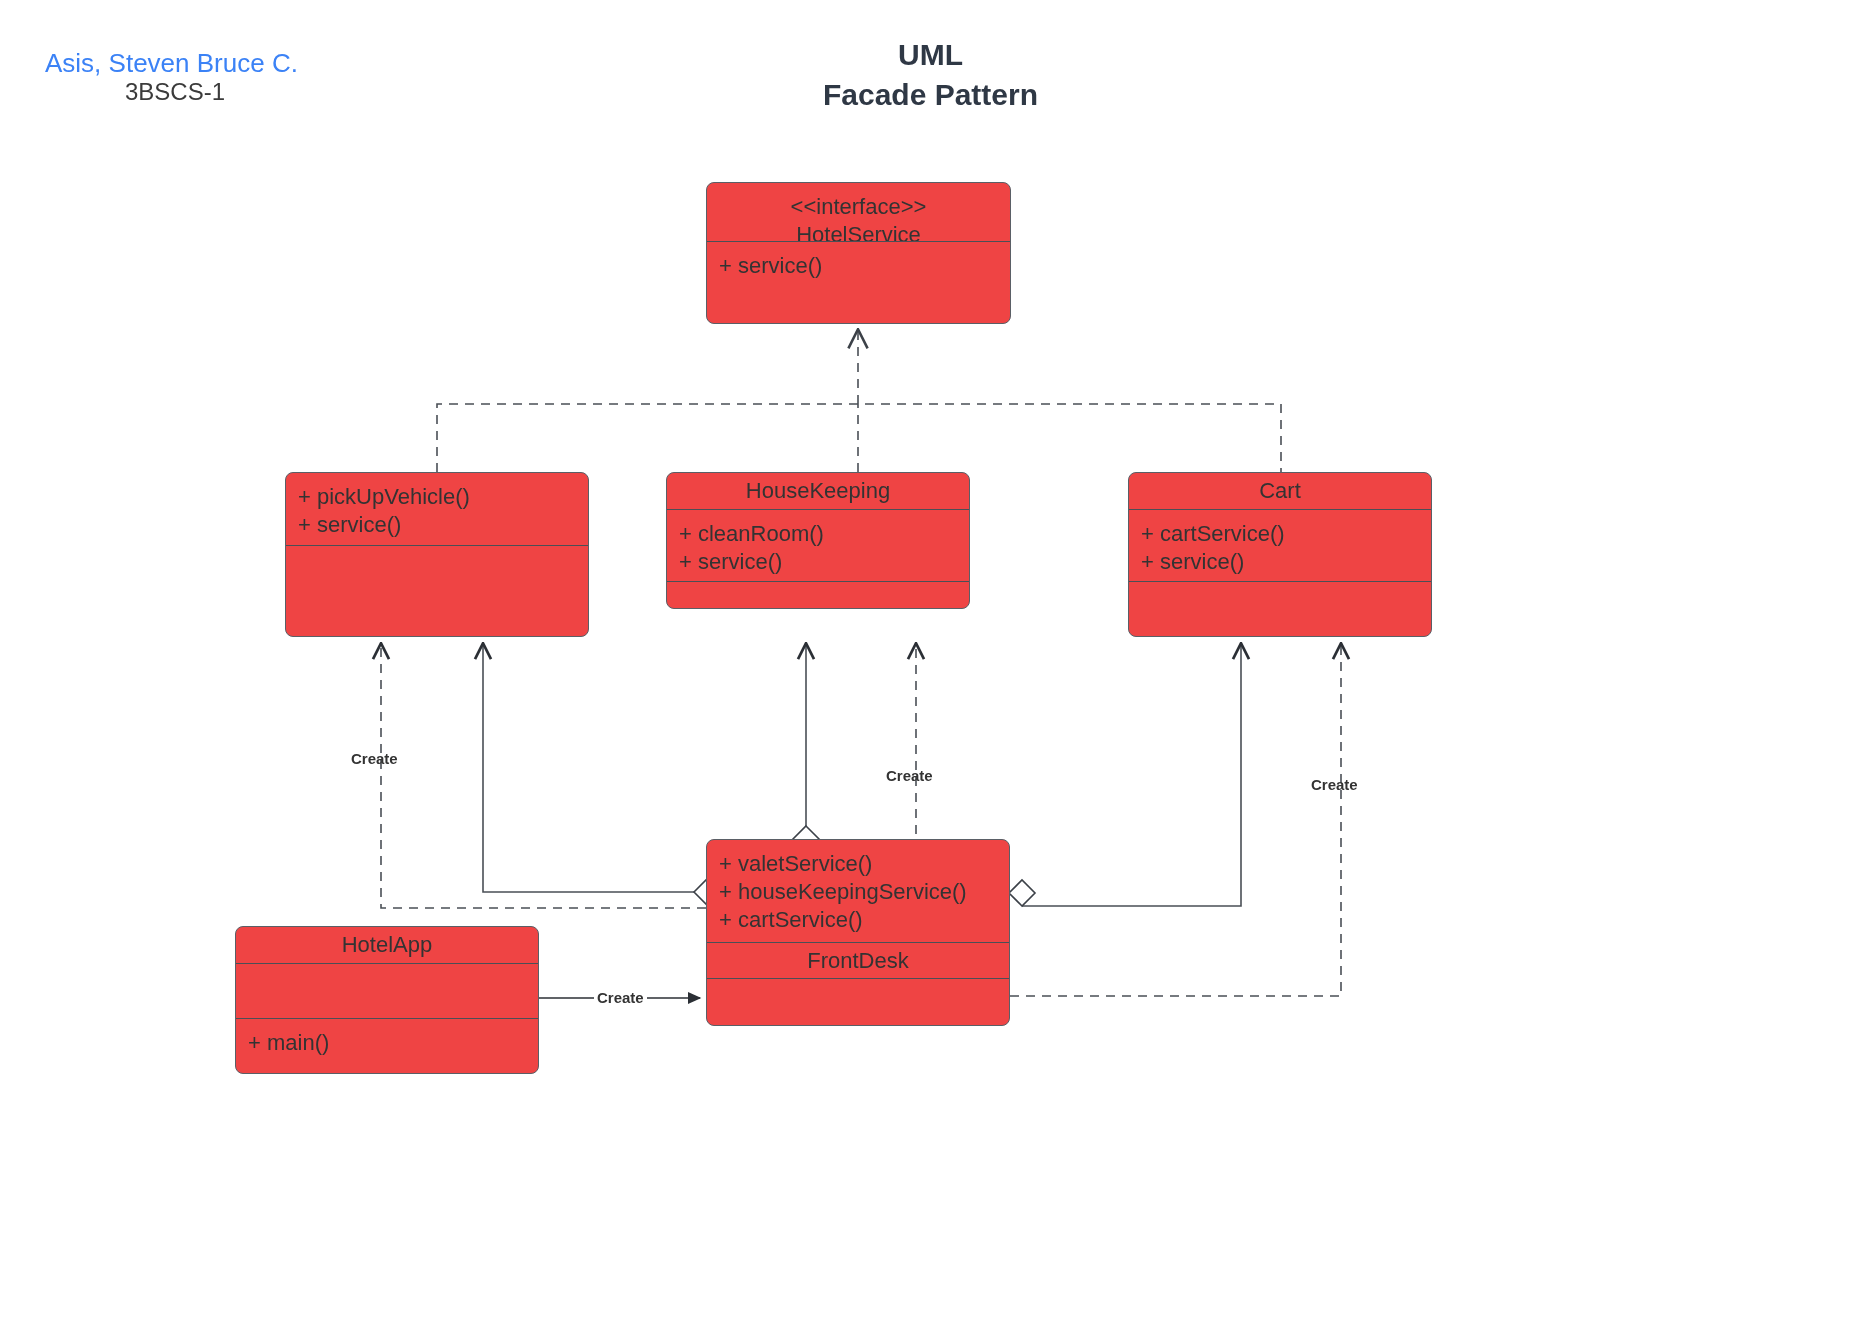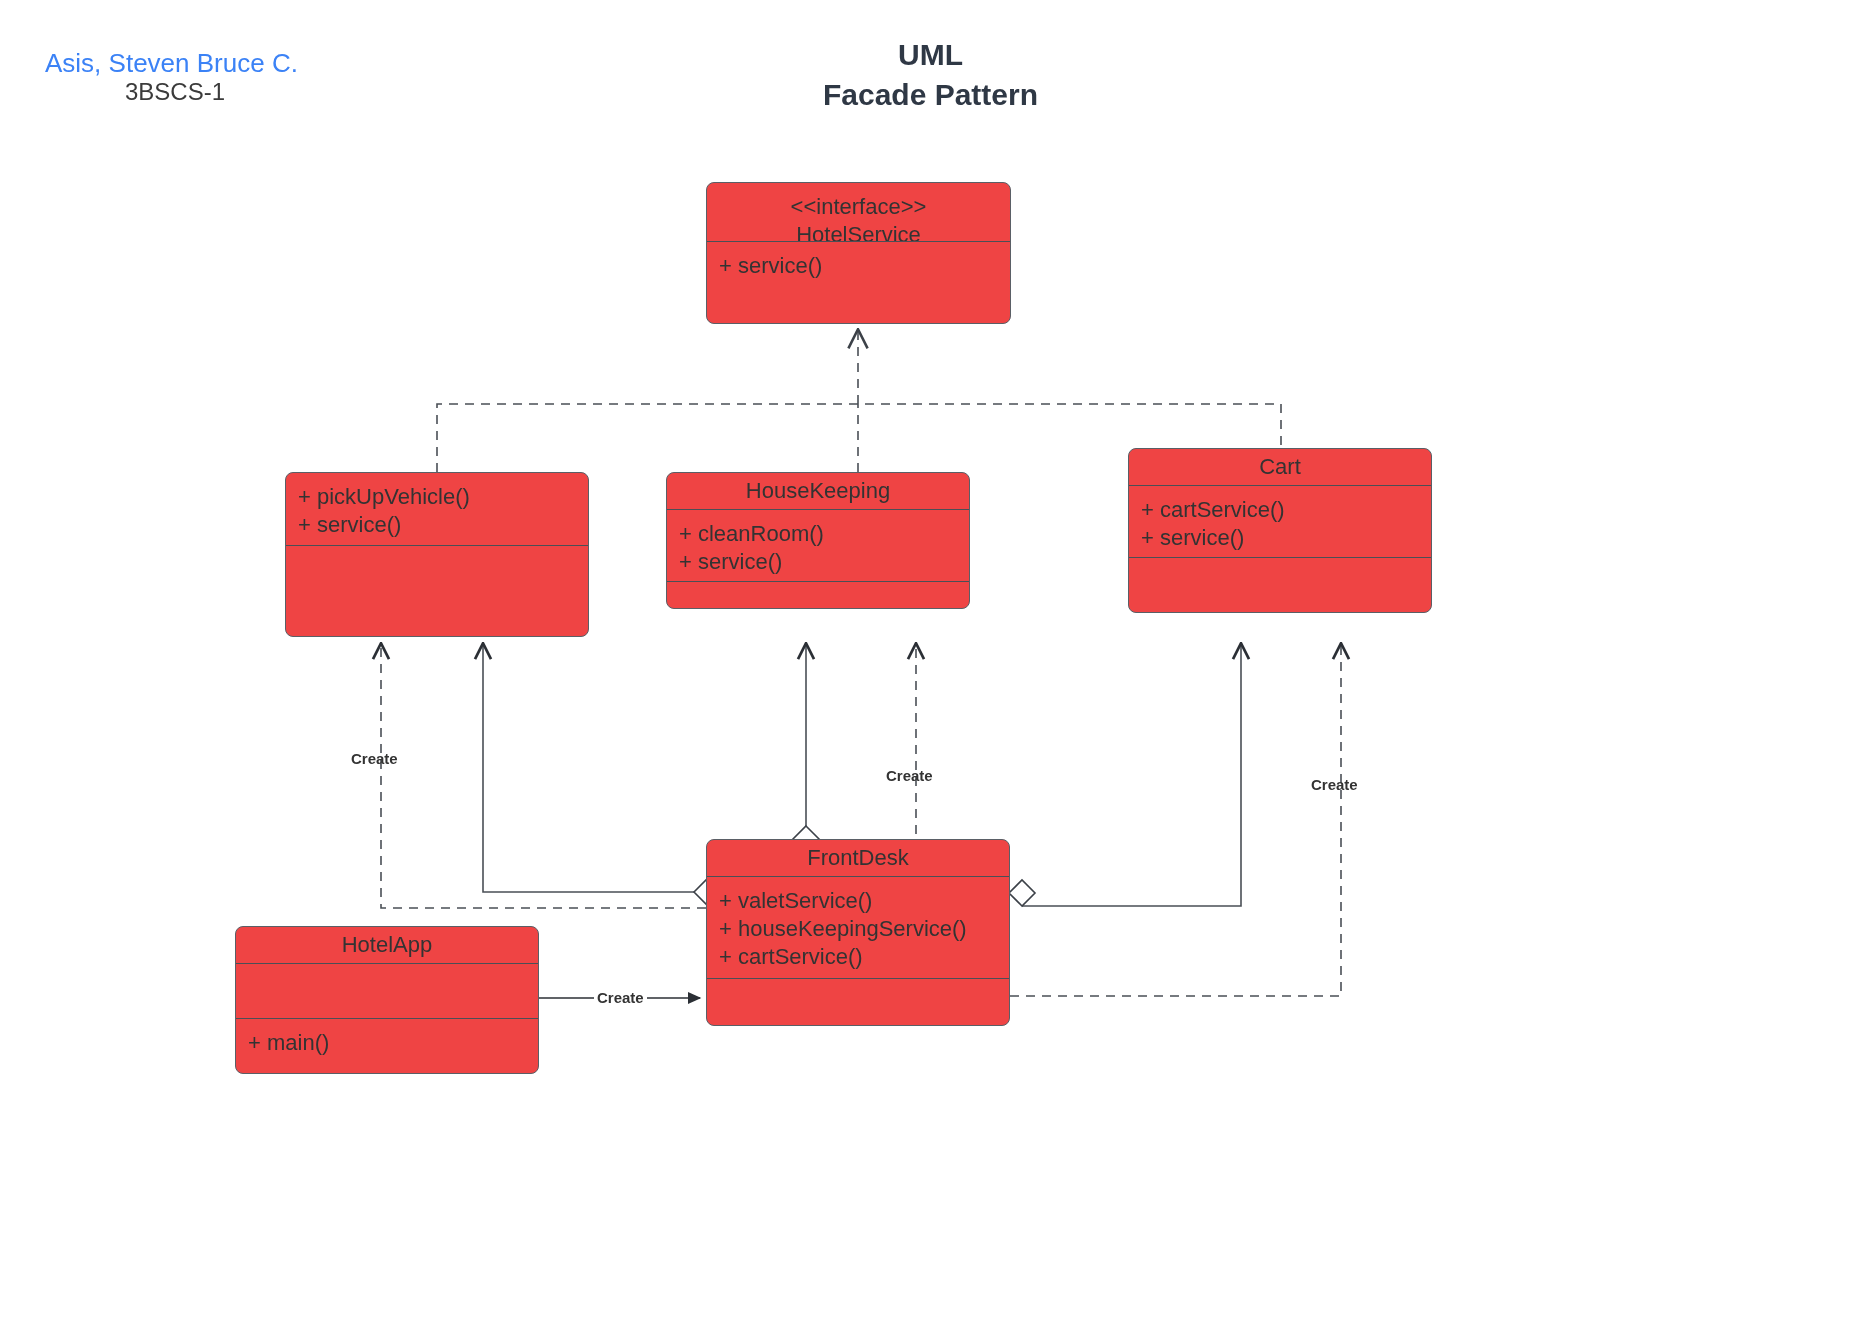--- a/index.html
+++ b/index.html
@@ -96,43 +96,43 @@
   </div>
   <div class="sec" style="height:72px;">
     <div class="mth">
       <div>+ cleanRoom()</div>
       <div>+ service()</div>
     </div>
   </div>
   <div class="sec" style="height:55px;"></div>
 </div>
 
-<div class="cls" id="c-cart" style="left:1128px;top:448px;width:304px;height:165px;">
+<div class="cls" id="c-cart" style="left:1128px;top:472px;width:304px;height:165px;">
   <div class="sec" style="height:36px;">
     <div class="nm" style="padding-top:4px;">Cart</div>
   </div>
   <div class="sec" style="height:72px;">
     <div class="mth">
       <div>+ cartService()</div>
       <div>+ service()</div>
     </div>
   </div>
   <div class="sec" style="height:55px;"></div>
 </div>
 
 <div class="cls" id="c-frontdesk" style="left:706px;top:839px;width:304px;height:187px;">
-  <div class="sec" style="height:36px;">
-    <div class="nm" style="padding-top:4px;">FrontDesk</div>
-  </div>
   <div class="sec" style="height:102px;">
     <div class="mth">
       <div>+ valetService()</div>
       <div>+ houseKeepingService()</div>
       <div>+ cartService()</div>
     </div>
+  </div>
+  <div class="sec" style="height:36px;">
+    <div class="nm" style="padding-top:4px;">FrontDesk</div>
   </div>
   <div class="sec" style="height:47px;"></div>
 </div>
 
 <div class="cls" id="c-hotelapp" style="left:235px;top:926px;width:304px;height:148px;">
   <div class="sec" style="height:36px;">
     <div class="nm" style="padding-top:4px;">HotelApp</div>
   </div>
   <div class="sec" style="height:55px;"></div>
   <div class="sec" style="height:55px;">

